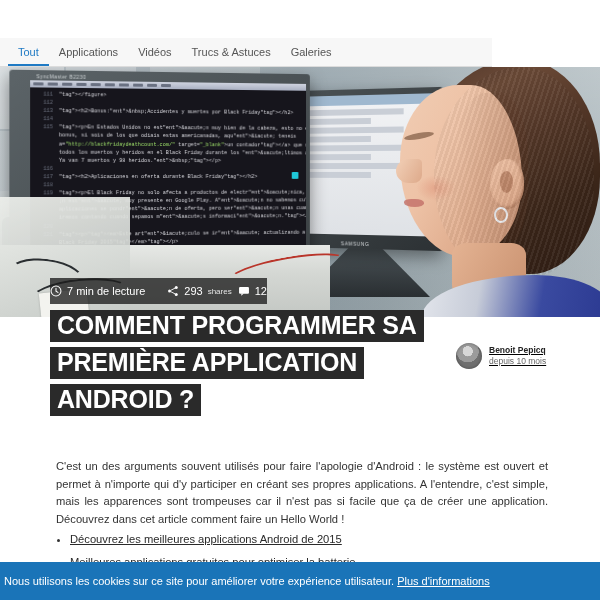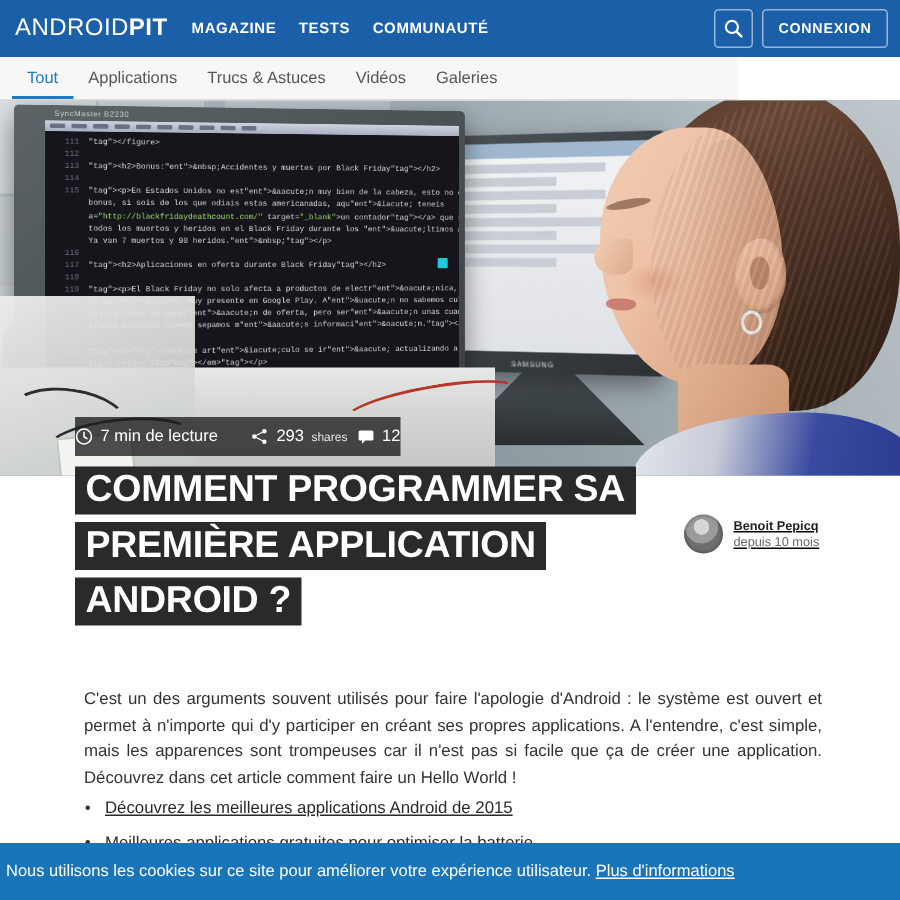--- a/index.html
+++ b/index.html
@@ -340,45 +340,26 @@
     font-size: 11px; border: none; border-radius: 2px;
     display:flex; align-items:center; justify-content:center;
     cursor:pointer; white-space: nowrap;
   }
 </style>
 </head>
 <body>
 
 <div id="page">
 
-  <div class="topbar">
-    <div class="logo">
-      <span class="light">ANDROID</span><span class="bold">PIT</span>
-    </div>
-    <nav class="topnav">
-      <a href="#">MAGAZINE</a>
-      <a href="#">TESTS</a>
-      <a href="#">COMMUNAUTÉ</a>
-    </nav>
-    <div class="topright">
-      <div class="sqbtn">
-        <svg width="14" height="14" viewBox="0 0 16 16">
-          <circle cx="6.8" cy="6.8" r="4.6" fill="none" stroke="#ffffff" stroke-width="1.6"></circle>
-          <line x1="10.2" y1="10.2" x2="14" y2="14" stroke="#ffffff" stroke-width="1.8" stroke-linecap="round"></line>
-        </svg>
-      </div>
-      <div class="connexion">CONNEXION</div>
-    </div>
-  </div>
 
   <div class="subnav">
     <a href="#" class="active">Tout</a>
     <a href="#">Applications</a>
+    <a href="#">Vidéos</a>
     <a href="#">Trucs &amp; Astuces</a>
-    <a href="#">Vidéos</a>
     <a href="#">Galeries</a>
   </div>
 
   <div class="hero">
     <div class="office-bg"></div>
     <div class="pane p1"></div>
     <div class="pane p2"></div>
     <div class="pane p3"></div>
     <div class="pane p4"></div>
     <div class="deskfar"></div>

